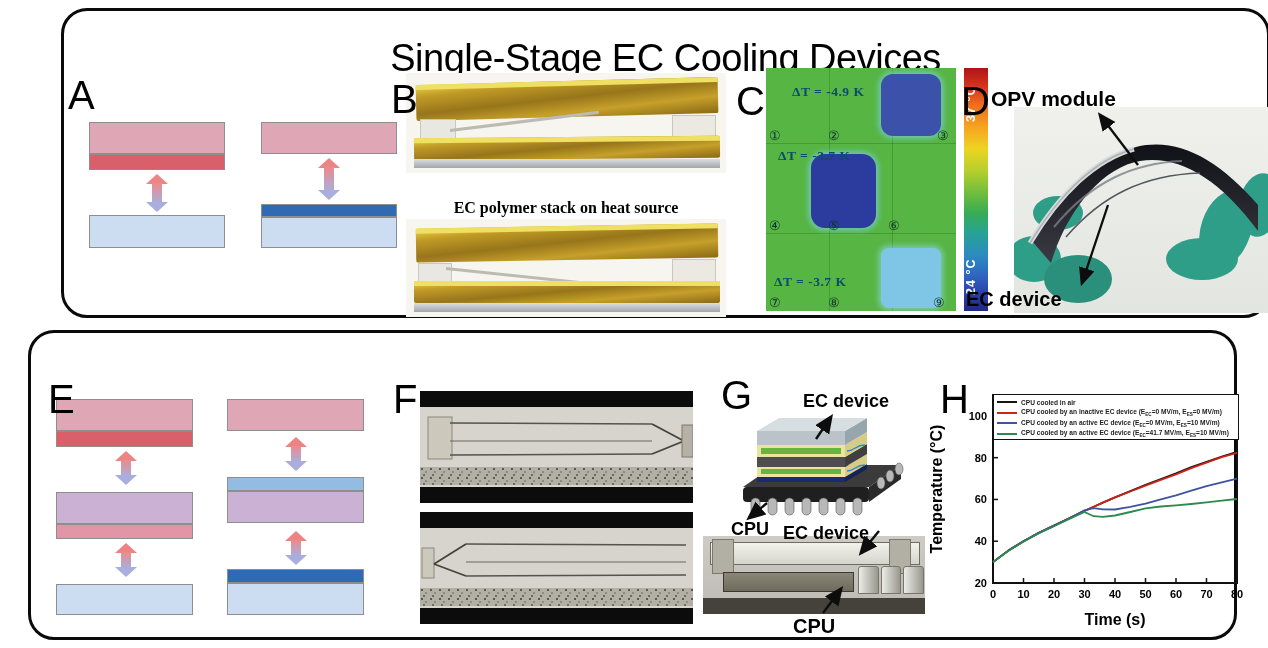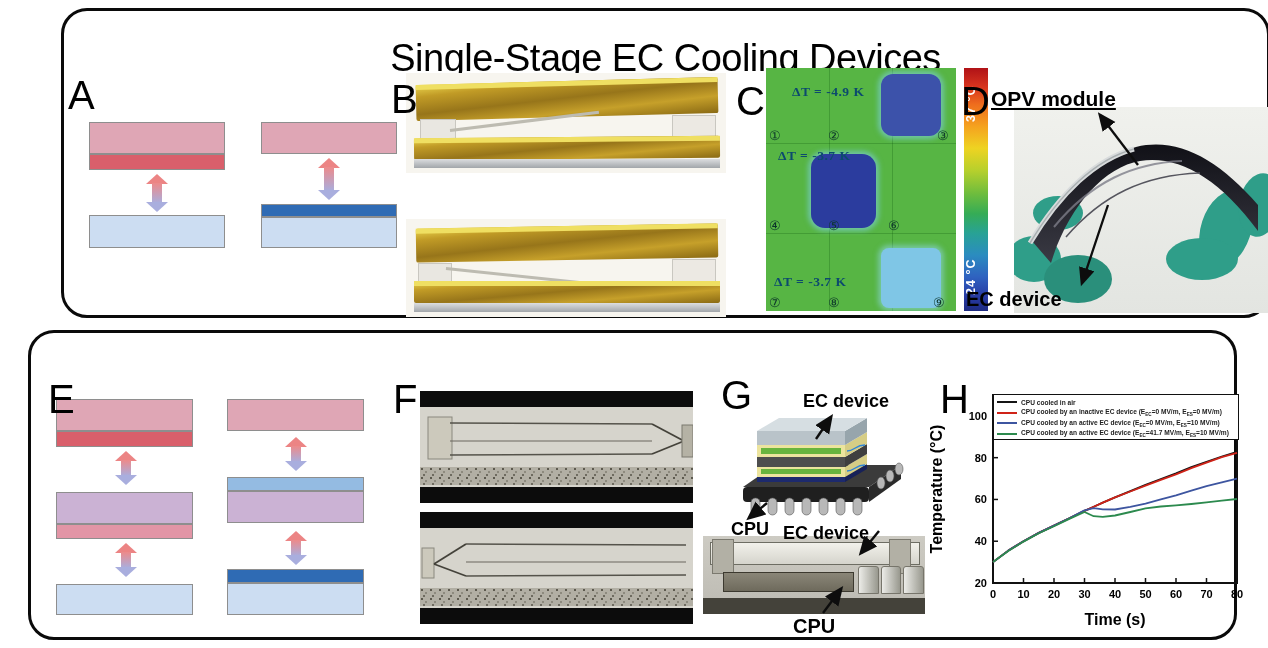--- a/index.html
+++ b/index.html
@@ -81,20 +81,21 @@
 
   <div class="plabel" style="left:327px;top:68px;">B</div>
   <div class="photo-b" style="left:342px;top:62px;width:320px;height:100px;">
     <div class="gold" style="left:10px;right:8px;top:8px;height:36px;transform:rotate(-1.5deg);"></div>
     <div class="poly-block" style="left:14px;top:46px;width:34px;height:24px;"></div>
     <div class="membrane" style="left:44px;top:56px;width:150px;transform:rotate(-7deg);transform-origin:left center;"></div>
     <div class="poly-block" style="right:10px;top:42px;width:42px;height:28px;background:#ece9e3;"></div>
     <div class="gold" style="left:8px;right:6px;top:64px;height:22px;transform:rotate(-.5deg);"></div>
     <div class="silver-strip" style="left:8px;right:6px;top:86px;height:9px;"></div>
   </div>
+  <div class="serif-caption" style="left:342px;top:188px;width:320px;">EC polymer stack on heat source</div>
   <div class="photo-b" style="left:342px;top:208px;width:320px;height:98px;">
     <div class="gold" style="left:10px;right:8px;top:7px;height:34px;transform:rotate(-1deg);"></div>
     <div class="poly-block" style="left:12px;top:44px;width:32px;height:26px;"></div>
     <div class="membrane" style="left:40px;top:48px;width:170px;transform:rotate(6deg);transform-origin:left center;"></div>
     <div class="poly-block" style="right:10px;top:40px;width:42px;height:26px;background:#ece9e3;"></div>
     <div class="gold" style="left:8px;right:6px;top:62px;height:22px;"></div>
     <div class="silver-strip" style="left:8px;right:6px;top:84px;height:9px;"></div>
   </div>
 
   <div class="plabel" style="left:672px;top:70px;">C</div>
@@ -118,21 +119,21 @@
     <span class="tmark" style="left:3px;top:228px;">⑦</span>
     <span class="tmark" style="left:62px;top:228px;">⑧</span>
     <span class="tmark" style="left:167px;top:228px;">⑨</span>
   </div>
   <div class="colorbar" style="left:900px;top:57px;width:24px;height:243px;">
     <div class="cbar-label" style="top:6px;height:60px;">37 °C</div>
     <div class="cbar-label" style="bottom:4px;height:60px;">24 °C</div>
   </div>
 
   <div class="plabel" style="left:897px;top:70px;">D</div>
-  <div class="d-label" style="left:927px;top:76px;font-size:21px;text-decoration:underline;">OPV module</div>
+  <div class="d-label" style="left:927px;top:76px;font-size:21px;">OPV module</div>
   <div class="photo-d" style="left:950px;top:96px;width:260px;height:206px;">
     <svg width="260" height="206" viewBox="0 0 260 206">
       <defs>
         <linearGradient id="sheetGrad" x1="0" y1="0" x2="0" y2="1">
           <stop offset="0" stop-color="#111117"></stop>
             <stop offset="1" stop-color="#3a3a44"></stop>
         </linearGradient>
         <marker id="ahD" markerWidth="9" markerHeight="9" refX="6.5" refY="3.5" orient="auto">
           <path d="M0,0 L8,3.5 L0,7 Z" fill="#0d0d0d"></path>
         </marker>

